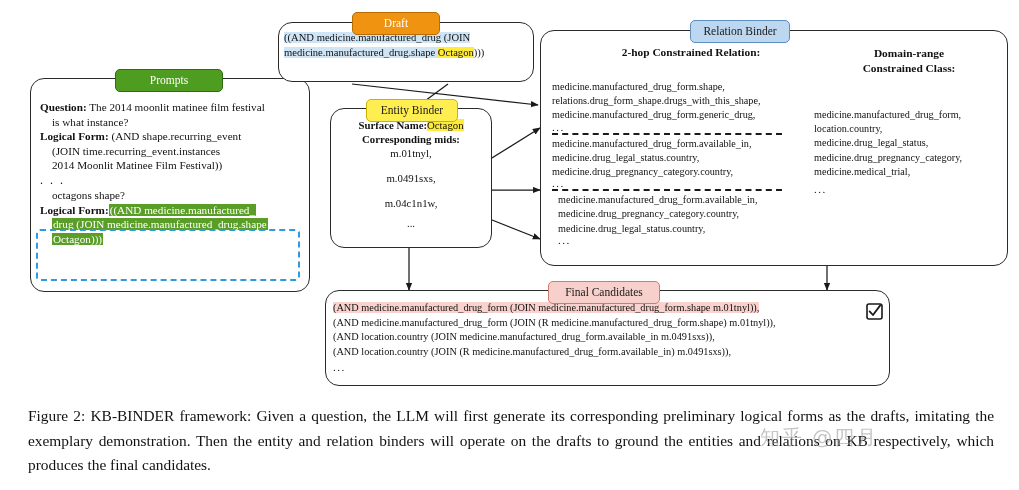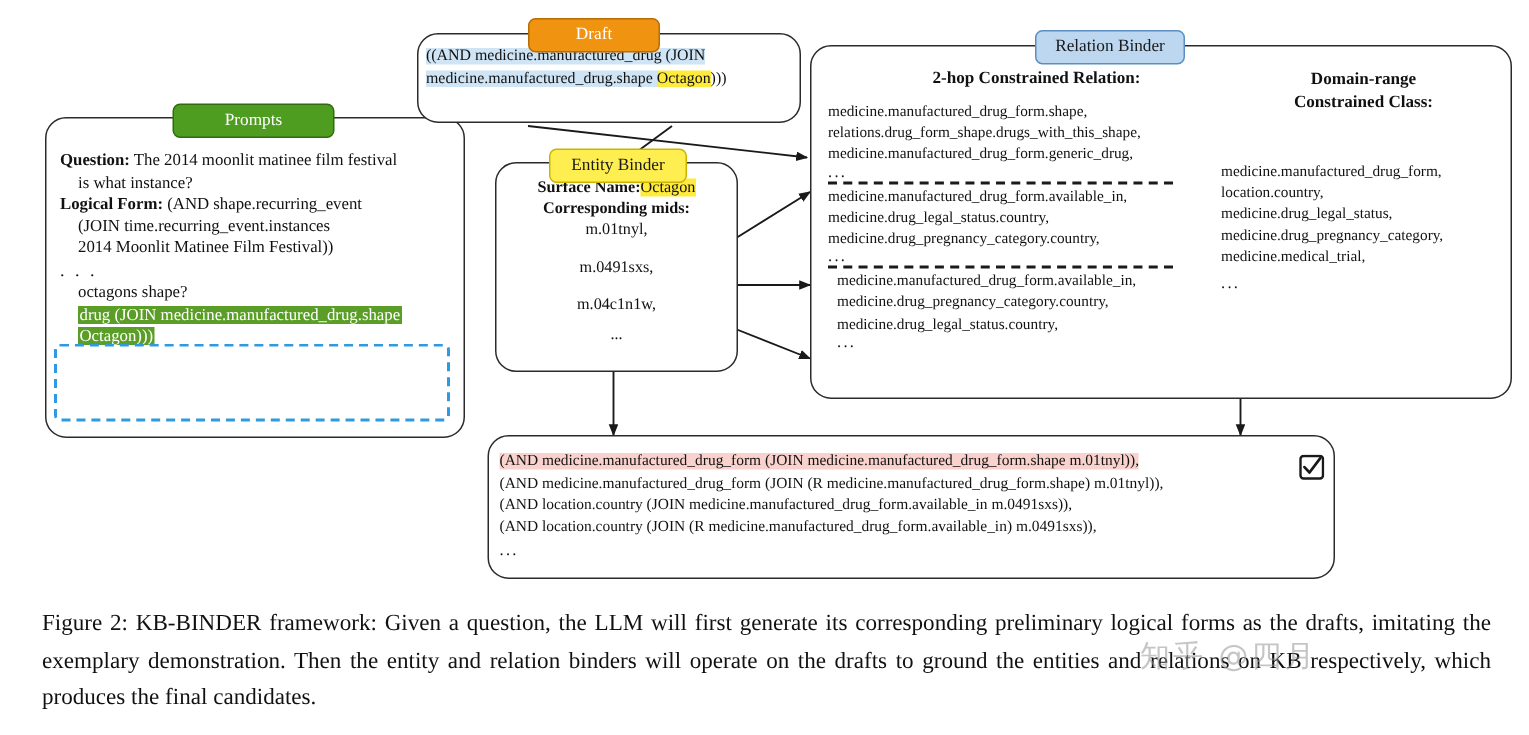--- a/index.html
+++ b/index.html
@@ -110,21 +110,21 @@
   
   #rb-head-1 {
     position:absolute; left:556px; top:46px; width:270px;
     text-align:center; font-weight:bold; font-size:11.4px; z-index:3;
   }
   #rb-head-2 {
     position:absolute; left:820px; top:46px; width:178px;
     text-align:center; font-weight:bold; font-size:11.4px; line-height:15px; z-index:3;
   }
   #rb-left {
-    position:absolute; left:552px; top:68px; width:282px;
+    position:absolute; left:552px; top:80px; width:282px;
     font-size:10.2px; line-height:14.2px; z-index:3;
   }
   #rb-right {
     position:absolute; left:814px; top:108px; width:196px;
     font-size:10.2px; line-height:14.2px; z-index:3;
   }
   .hr-dash {
     border:0; border-top:2.2px dashed #1a1a1a;
     margin:1px 0 2px 0; width:230px;
   }
@@ -200,20 +200,21 @@
   <div class="tag tag-prompts" style="left:115px; top:69px; width:108px;">Prompts</div>
 
   <div id="prompts-body">
     <div class="ln"><span class="lbl">Question:</span><span> The 2014 moonlit matinee film festival</span></div>
     <div class="ln" style="padding-left:12px;">is what instance?</div>
     <div class="ln"><span class="lbl">Logical Form:</span><span> (AND shape.recurring_event</span></div>
     <div class="ln" style="padding-left:12px;">(JOIN time.recurring_event.instances</div>
     <div class="ln" style="padding-left:12px;">2014 Moonlit Matinee Film Festival))</div>
     <div class="ln dots" style="line-height:15px;">. . .</div>
     <div class="ln" style="padding-left:12px;">octagons shape?</div>
+    <div class="ln"><span class="lbl">Logical Form:</span><span class="hl-green">((AND medicine.manufactured_</span></div>
     <div class="ln" style="padding-left:12px;"><span class="hl-green">drug (JOIN medicine.manufactured_drug.shape</span></div>
     <div class="ln" style="padding-left:12px;"><span class="hl-green">Octagon)))</span></div>
   </div>
   <div class="dashbox" style="left:36px; top:229px; width:264px; height:52px;"></div>
 
   <div class="panel" style="left:278px; top:22px; width:256px; height:60px;"></div>
   <div class="tag tag-draft" style="left:352px; top:12px; width:88px;">Draft</div>
   <div id="draft-body">
     <div><span class="hl-blue">((AND medicine.manufactured_drug (JOIN</span></div>
     <div><span class="hl-blue">medicine.manufactured_drug.shape </span><span class="hl-yellow">Octagon</span><span>)))</span></div>
@@ -268,20 +269,21 @@
   <div id="rb-right">
     <div>medicine.manufactured_drug_form,</div>
     <div>location.country,</div>
     <div>medicine.drug_legal_status,</div>
     <div>medicine.drug_pregnancy_category,</div>
     <div>medicine.medical_trial,</div>
     <div class="grp-ell" style="margin-top:6px;">...</div>
   </div>
 
   <div class="panel" style="left:325px; top:290px; width:565px; height:96px;"></div>
+  <div class="tag tag-final" style="left:548px; top:281px; width:112px;">Final Candidates</div>
 
   <div id="fc-body">
     <div><span class="hl-pink">(AND medicine.manufactured_drug_form (JOIN medicine.manufactured_drug_form.shape m.01tnyl)),</span></div>
     <div>(AND medicine.manufactured_drug_form (JOIN (R medicine.manufactured_drug_form.shape) m.01tnyl)),</div>
     <div>(AND location.country (JOIN medicine.manufactured_drug_form.available_in m.0491sxs)),</div>
     <div>(AND location.country (JOIN (R medicine.manufactured_drug_form.available_in) m.0491sxs)),</div>
     <div class="grp-ell" style="margin-top:4px;">...</div>
   </div>
 
   <span class="checkbox-icon">

